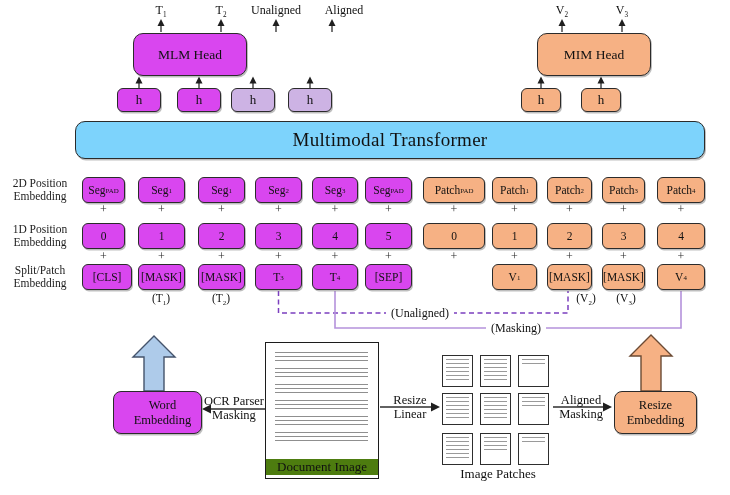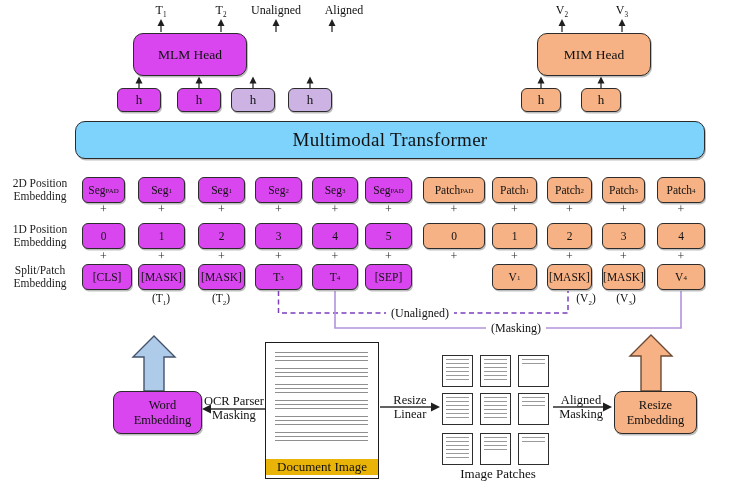--- a/index.html
+++ b/index.html
@@ -62,21 +62,21 @@
   }
   .doc-page::before{
     content:"";position:absolute;left:9px;right:10px;top:9px;bottom:30px;
     background:repeating-linear-gradient(to bottom,#8f8f8f 0 1px,transparent 1px 4px);
   }
   .doc-page::after{
     content:"";position:absolute;left:9px;right:10px;top:9px;bottom:30px;
     background:repeating-linear-gradient(to bottom,transparent 0 12px,#fff 12px 16px);
   }
   .doc-caption{
-    position:absolute;left:0;right:0;bottom:3px;text-align:center;font-size:13px;z-index:2;background:#eab308;
+    position:absolute;left:0;right:0;bottom:3px;text-align:center;font-size:13px;z-index:2;background:#4d7c0f;
   }
   .patch{
     position:absolute;background:#fff;border:1.2px solid #2e2e2e;box-sizing:border-box;
   }
   .patch::before{
     content:"";position:absolute;left:3px;right:3px;top:3px;bottom:20%;
     background:repeating-linear-gradient(to bottom,#9a9a9a 0 1px,transparent 1px 4px);
   }
   .patch:nth-of-type(3)::before{bottom:70%;}
   .patch:nth-of-type(6)::before{bottom:55%;}

